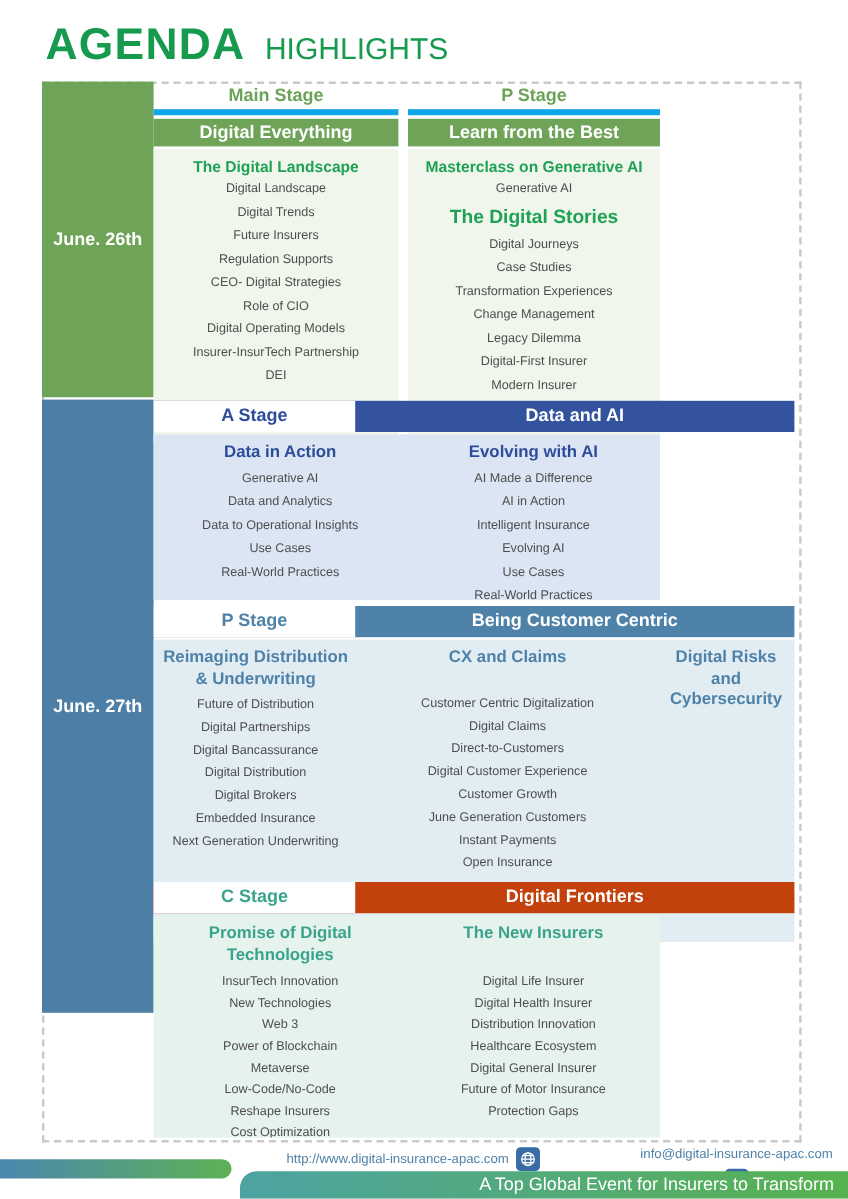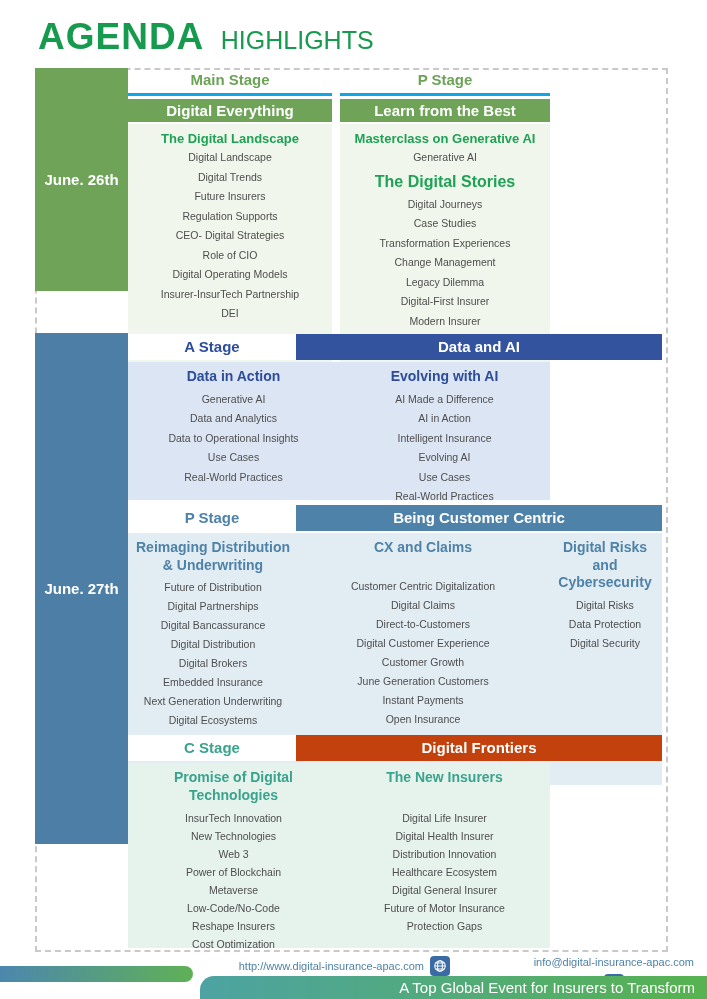--- a/index.html
+++ b/index.html
@@ -10,27 +10,27 @@
   }
   
   .title-row { position:absolute; left:38px; top:16px; white-space:nowrap; }
   .title-main { display:inline-block; font-size:37px; font-weight:800; color:#169b4e; letter-spacing:1px; }
   .title-sub  { display:inline-block; font-size:25px; font-weight:500; color:#169b4e; margin-left:12px; }
   
   .frame { position:absolute; left:35px; top:68px; width:633px; height:884px; border:2px dashed #c9c9c9; }
   
   .sidebar { position:absolute; left:35px; width:93px; color:#fff; font-weight:700; font-size:15px;
              display:flex; align-items:center; justify-content:center; }
-  .sidebar.green { top:68px;  height:223px; background:#6fa458; }
+  .sidebar.green { top:68px;  height:263px; background:#6fa458; }
   .sidebar.blue  { top:333px; height:511px; background:#4d7fa6; }
   
   .june26 { position:absolute; left:128px; top:71px; width:422px;
             display:grid; grid-template-columns:204px 210px; column-gap:8px; }
   .stage-header { height:25px; text-align:center; color:#6ca357; font-weight:700; font-size:15px;
-                  border-bottom:3px solid #0ea5e9; padding-bottom:0; margin-bottom:3px; }
+                  border-bottom:5px solid #0ea5e9; padding-bottom:0; margin-bottom:3px; }
   .session-bar { height:23px; background:#6fa458; color:#fff; font-weight:700; font-size:15px;
                  text-align:center; line-height:23px; }
   .j26-panel { margin-top:2px; background:#f0f6eb; height:245px; padding-top:4px; overflow:hidden; }
   .group-heading { color:#1fa256; font-weight:700; font-size:13px; text-align:center; padding:3px 0 2px; }
   .item { color:#4e4e4e; font-size:10.5px; text-align:center; height:19.5px; line-height:19.5px;
           white-space:nowrap; overflow:hidden; }
   .j26col2 .group:nth-of-type(2) .group-heading { font-size:16px; padding:5px 0 4px; }
   
   .section { position:absolute; left:128px; }
   #sectionA { top:334px; } #sectionP { top:505px; } #sectionC { top:735px; }
@@ -181,47 +181,40 @@
           <div class="col-heading">Reimaging Distribution &amp; Underwriting</div>
           <div class="col-items">
 
           <div class="item">Future of Distribution</div>
             <div class="item">Digital Partnerships</div>
             <div class="item">Digital Bancassurance</div>
             <div class="item">Digital Distribution</div>
             <div class="item">Digital Brokers</div>
             <div class="item">Embedded Insurance</div>
             <div class="item">Next Generation Underwriting</div>
-            <div class="item">Digital Ecosystems</div>
           </div>
         </div>
 
         <div class="col">
           <div class="col-heading">CX and Claims</div>
           <div class="col-items">
 
           <div class="item">Customer Centric Digitalization</div>
             <div class="item">Digital Claims</div>
             <div class="item">Direct-to-Customers</div>
             <div class="item">Digital Customer Experience</div>
             <div class="item">Customer Growth</div>
             <div class="item">June Generation Customers</div>
             <div class="item">Instant Payments</div>
             <div class="item">Open Insurance</div>
           </div>
         </div>
 
         <div class="col">
           <div class="col-heading">Digital Risks and Cybersecurity</div>
-          <div class="col-items">
-
-          <div class="item">Digital Risks</div>
-            <div class="item">Data Protection</div>
-            <div class="item">Digital Security</div>
-          </div>
         </div>
       </div>
   </div>
 
   <div class="section" id="sectionC">
     <div class="section-header">
       <div class="stage-box">C Stage</div>
       <div class="section-title">Digital Frontiers</div>
     </div>
     <div class="section-panel">

